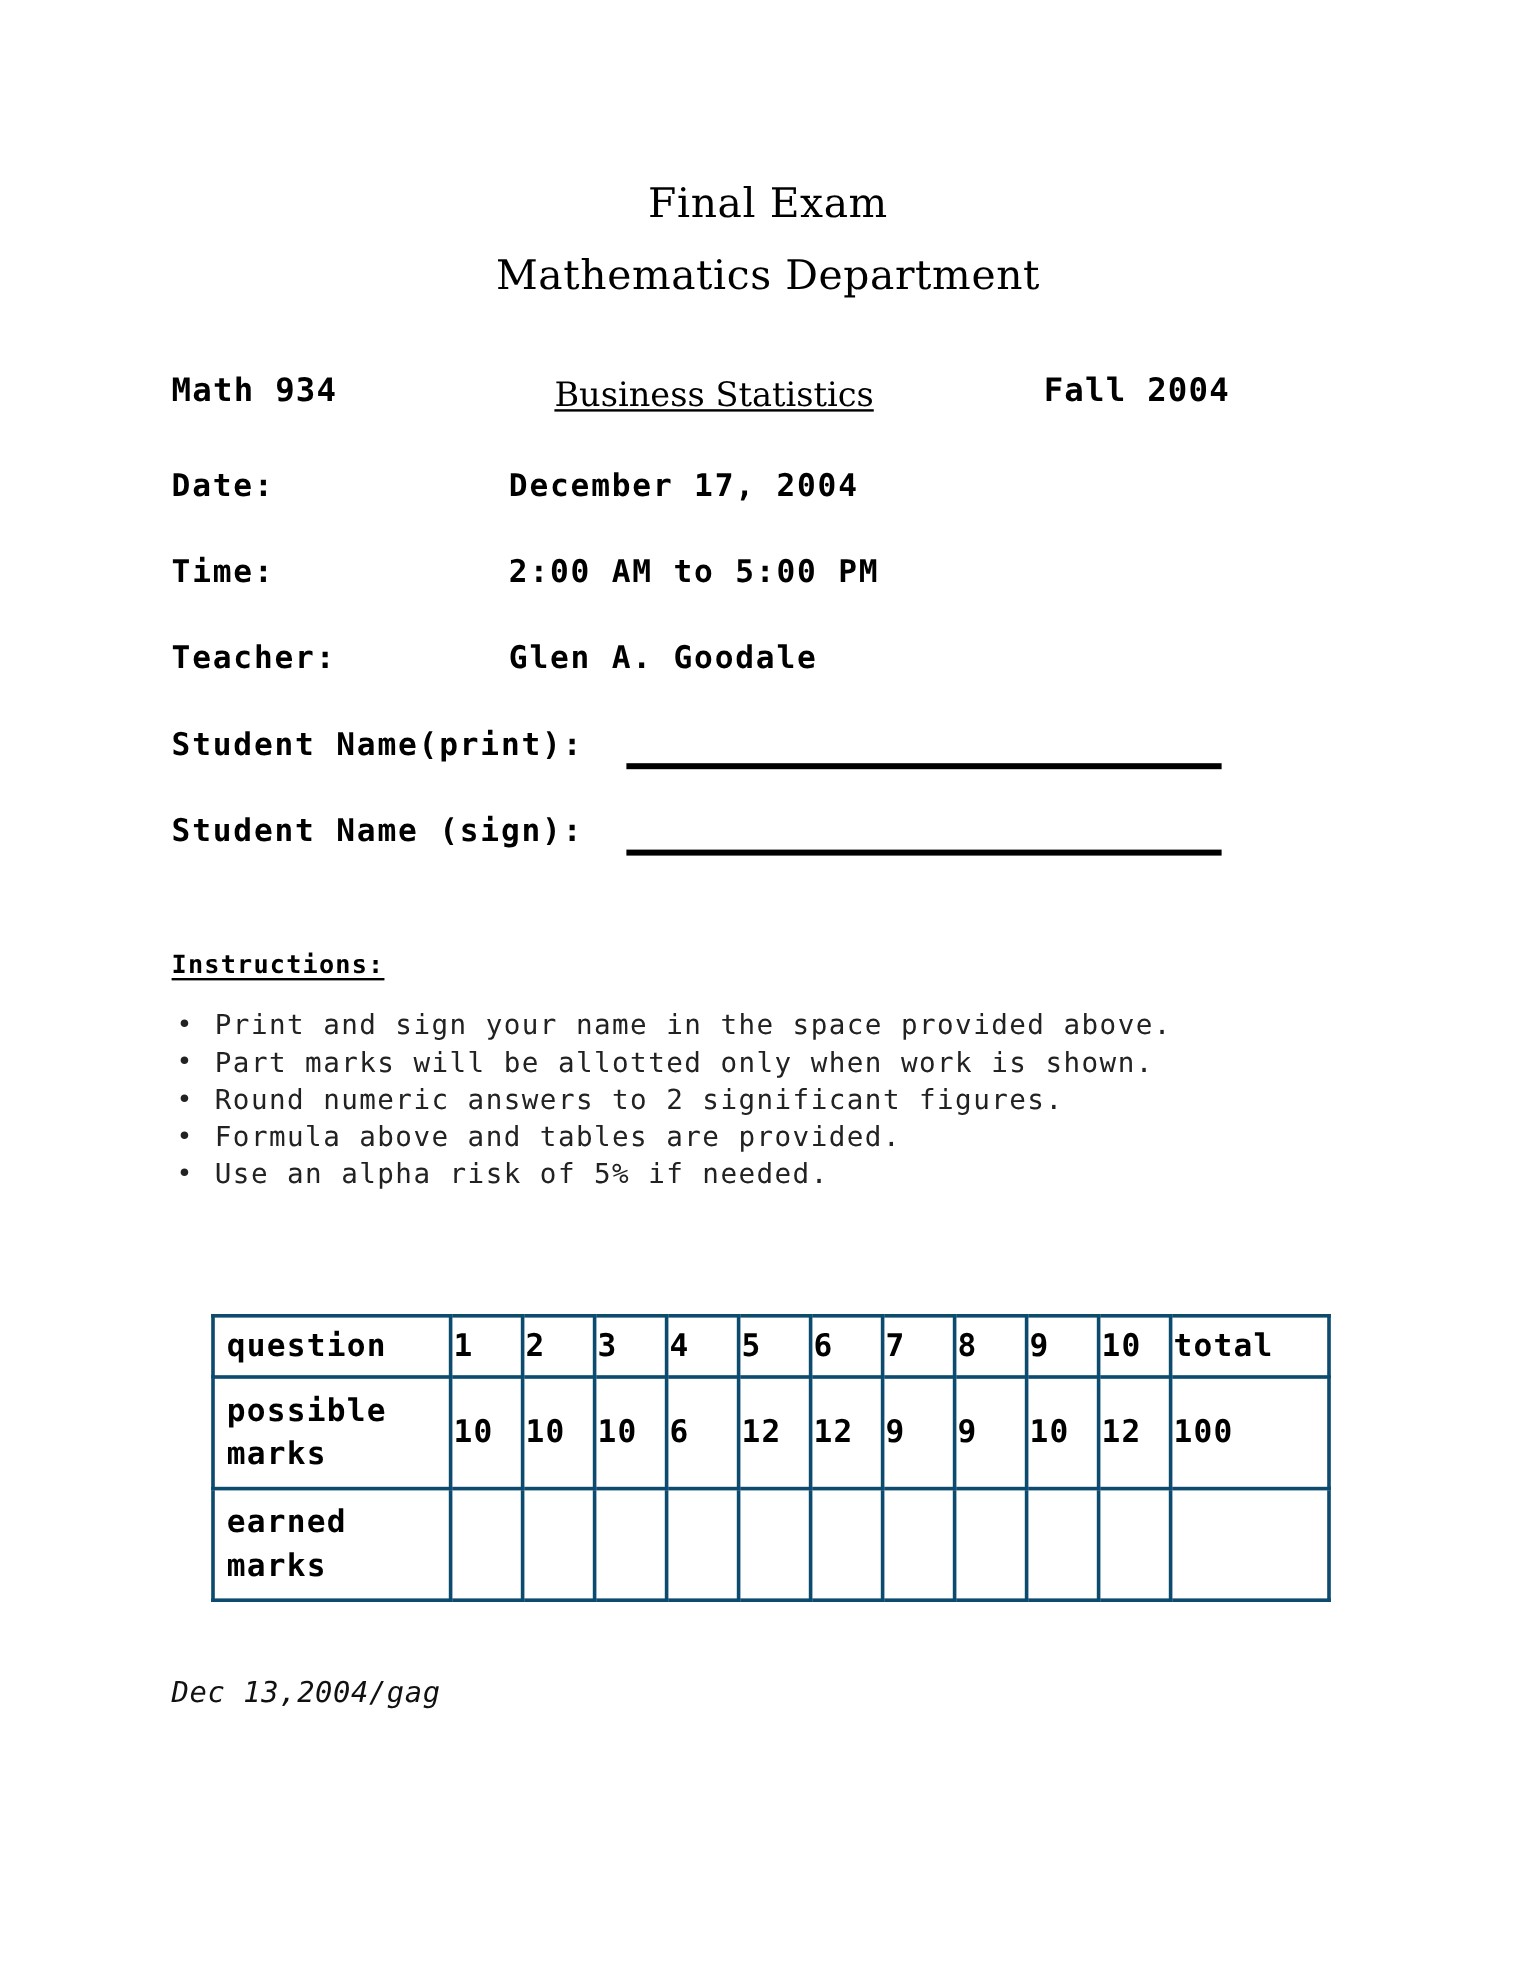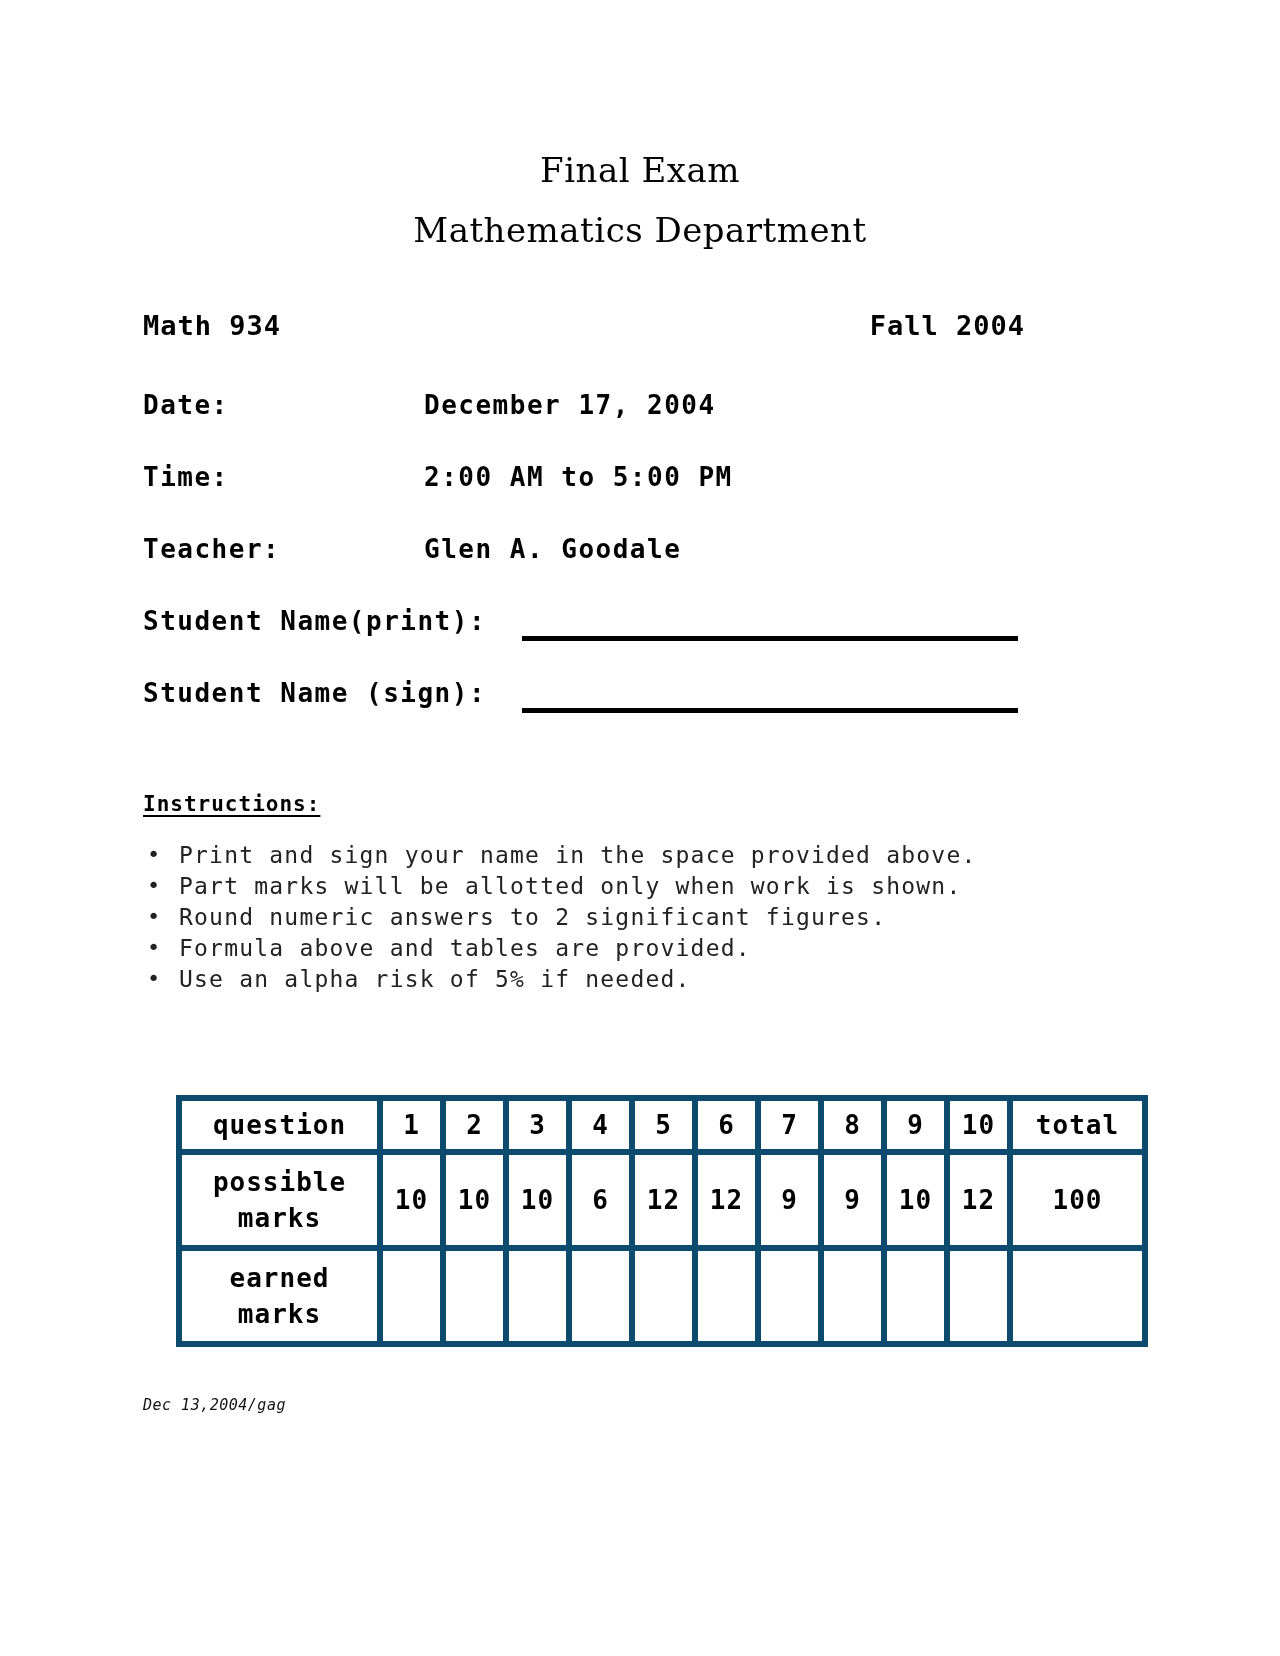--- a/index.html
+++ b/index.html
@@ -158,22 +158,21 @@
     margin-top: 100px;
     margin-left: 176px;
   }
   table.marks {
     border-collapse: collapse;
     table-layout: fixed;
     font-family: "DejaVu Sans Mono", monospace;
     font-weight: bold;
   }
   table.marks td {
-    border: 6px solid #0c4a6e;
-    text-align: center;
+    border: 3px solid #0c4a6e;
     vertical-align: middle;
     font-size: 26px;
     letter-spacing: 1px;
   }
   td.rowhead {
     width: 175px;
     padding: 6px 10px;
     line-height: 36px;
   }
   td.num {
@@ -187,37 +186,38 @@
     height: 78px;
   }
 
   
   .footer {
     position: absolute;
     left: 143px;
     top: 1396px;
     font-family: "DejaVu Sans Mono", monospace;
     font-style: italic;
-    font-size: 15px;
+    font-size: 24px;
     letter-spacing: 0.5px;
     color: #111;
   }
 </style>
 </head>
 <body>
 
 <div class="page">
 
   <div class="header">
     <div class="line">Final Exam</div>
     <div class="line">Mathematics Department</div>
   </div>
 
   <div class="course-row">
     <span class="course-code">Math 934</span>
+    <span class="course-title">Business Statistics</span>
     <span class="course-term">Fall 2004</span>
   </div>
 
   <div class="info">
     <div class="info-row">
       <span class="info-label">Date:</span>
       <span class="info-value">December 17, 2004</span>
     </div>
     <div class="info-row">
       <span class="info-label">Time:</span>

